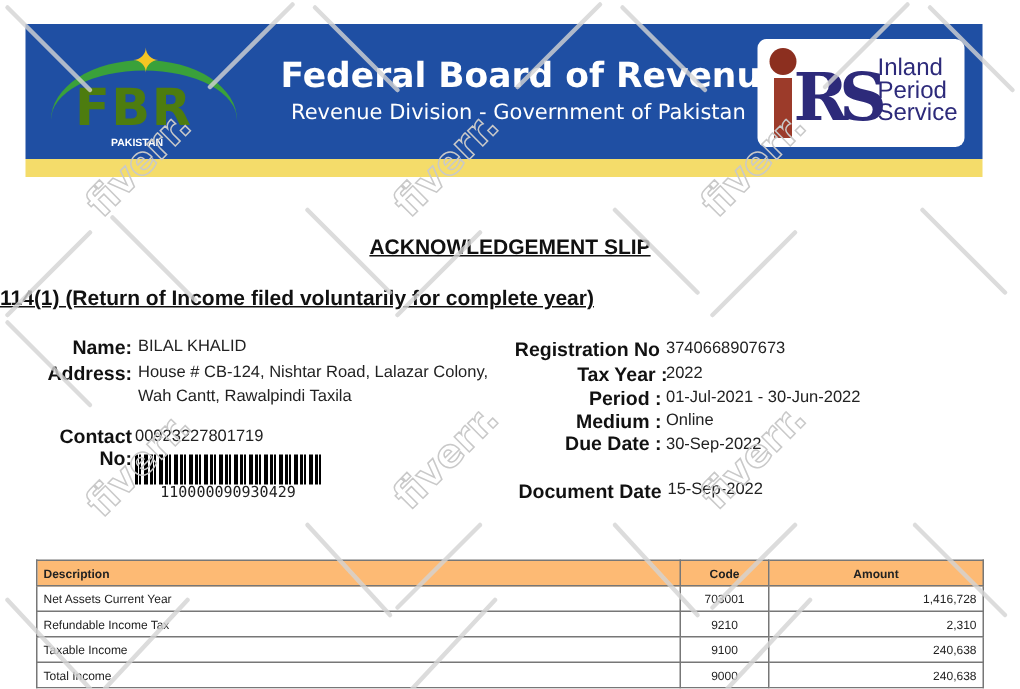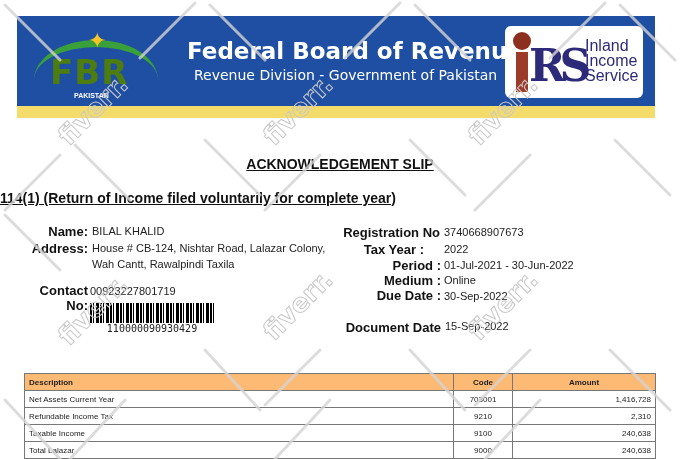--- a/index.html
+++ b/index.html
@@ -116,41 +116,41 @@
 
 <div class="org-title">Federal Board of Revenue</div>
 <div class="org-sub">Revenue Division - Government of Pakistan</div>
 
 <div class="irs-box">
   <div class="irs-i-dot"></div>
   <div class="irs-i-bar"></div>
   <div class="irs-rs">RS</div>
   <div class="irs-text">
     <div>Inland</div>
-    <div>Income</div>
+    <div>Period</div>
     <div>Service</div>
   </div>
 </div>
 
 <div class="slip-title">ACKNOWLEDGEMENT SLIP</div>
 <div class="slip-sub">114(1) (Return of Income filed voluntarily for complete year)</div>
 
 <div class="lbl" style="left:20px;width:68px;top:224px;">Name:</div>
 <div class="val" style="left:92px;top:225px;">BILAL KHALID</div>
 <div class="lbl" style="left:20px;width:68px;top:241px;">Address:</div>
 <div class="val" style="left:92px;top:242px;">House # CB-124, Nishtar Road, Lalazar Colony,</div>
 <div class="val" style="left:92px;top:258px;">Wah Cantt, Rawalpindi Taxila</div>
 <div class="lbl" style="left:20px;width:68px;top:283px;">Contact No:</div>
 <div class="val" style="left:90px;top:285px;">00923227801719</div>
 <div class="barcode"></div>
 <div class="barcode-num">110000090930429</div>
 
 <div class="lbl" style="left:340px;width:100px;top:225px;">Registration No</div>
 <div class="val" style="left:444px;top:226px;">3740668907673</div>
-<div class="lbl" style="left:323px;width:101px;top:242px;">Tax Year :</div>
+<div class="lbl" style="left:344px;width:101px;top:242px;">Tax Year :</div>
 <div class="val" style="left:444px;top:243px;">2022</div>
 <div class="lbl" style="left:340px;width:101px;top:258px;">Period :</div>
 <div class="val" style="left:444px;top:259px;">01-Jul-2021 - 30-Jun-2022</div>
 <div class="lbl" style="left:340px;width:101px;top:273px;">Medium :</div>
 <div class="val" style="left:444px;top:274px;">Online</div>
 <div class="lbl" style="left:340px;width:101px;top:288px;">Due Date :</div>
 <div class="val" style="left:444px;top:290px;">30-Sep-2022</div>
 <div class="lbl" style="left:340px;width:101px;top:320px;">Document Date</div>
 <div class="val" style="left:445px;top:320px;">15-Sep-2022</div>
 
@@ -172,21 +172,21 @@
       <td class="desc">Refundable Income Tax</td>
       <td class="code">9210</td>
       <td class="amt">2,310</td>
     </tr>
     <tr>
       <td class="desc">Taxable Income</td>
       <td class="code">9100</td>
       <td class="amt">240,638</td>
     </tr>
     <tr>
-      <td class="desc">Total Lalazar</td>
+      <td class="desc">Total Income</td>
       <td class="code">9000</td>
       <td class="amt">240,638</td>
     </tr>
   </tbody>
 </table>
 
 <svg class="wm-lines" viewBox="0 0 680 459">
   <g stroke="#d4d4d4" stroke-width="3" stroke-linecap="round" fill="none" opacity="0.8">
     <line x1="5" y1="5" x2="60" y2="60"></line>
       <line x1="195" y1="3" x2="140" y2="58"></line>

